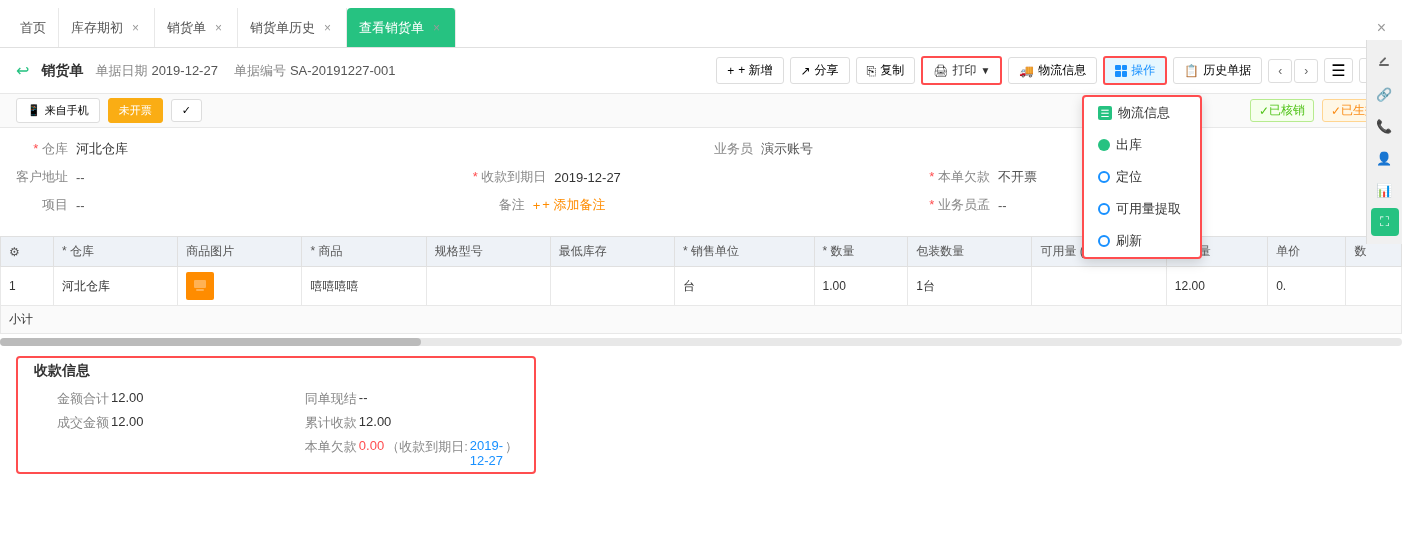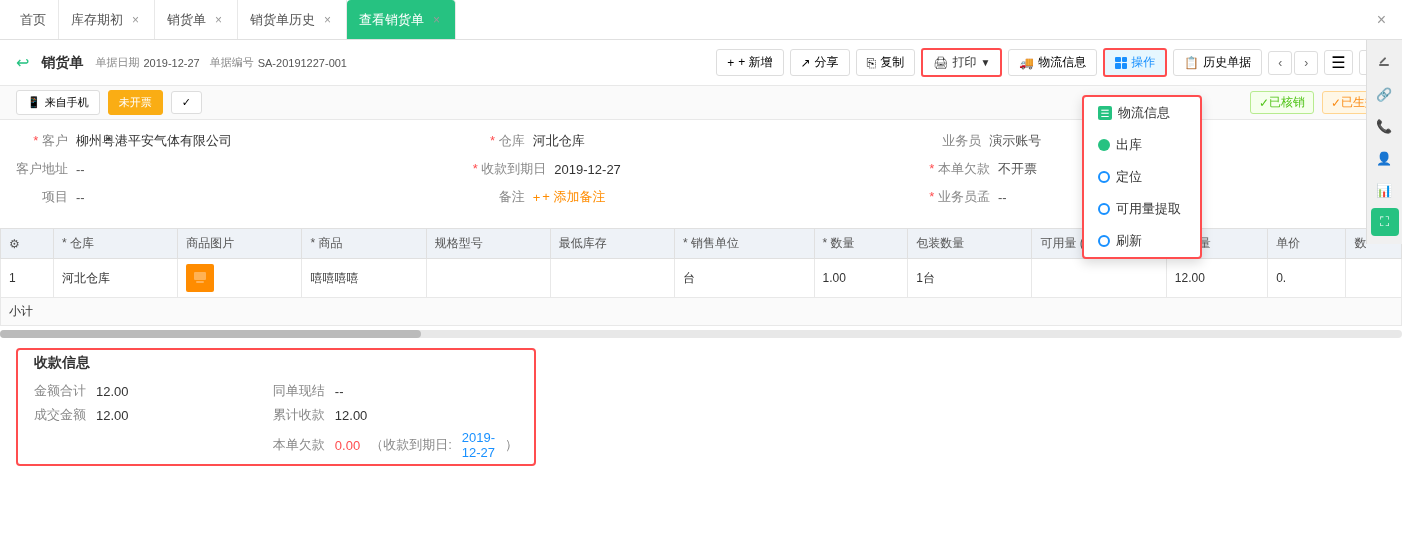--- a/index.html
+++ b/index.html
@@ -3,20 +3,21 @@
   <meta charset="utf-8">
   <style>
     * { box-sizing: border-box; margin: 0; padding: 0; }
     body { font-family: 'Microsoft YaHei', Arial, sans-serif; font-size: 13px; background: #f5f5f5; color: #333; overflow: hidden; }
 
     
     .tab-bar {
       display: flex; align-items: center; background: #fff;
       border-bottom: 1px solid #e0e0e0; height: 40px; padding: 0 8px;
       position: relative;
+      margin-top: 8px;
     }
     .tab-item {
       display: flex; align-items: center; padding: 0 12px; height: 100%;
       cursor: pointer; color: #555; border-right: 1px solid #e8e8e8;
       font-size: 13px; white-space: nowrap;
     }
     .tab-item .close-btn {
       margin-left: 6px; color: #999; font-size: 12px; cursor: pointer;
       padding: 1px 3px; border-radius: 2px;
     }
@@ -34,21 +35,21 @@
 
     
     .doc-header {
       display: flex; align-items: center; padding: 8px 16px;
       border-bottom: 1px solid #e8e8e8; background: #fff;
       justify-content: space-between;
     }
     .doc-title-area { display: flex; align-items: center; gap: 12px; }
     .doc-icon { color: #26c281; font-size: 16px; }
     .doc-type { font-weight: 600; font-size: 14px; color: #333; }
-    .doc-meta { display: flex; align-items: center; gap: 10px; color: #555; font-size: 11px; }
+    .doc-meta { display: flex; align-items: center; gap: 16px; color: #555; font-size: 13px; }
     .doc-meta-item { display: flex; align-items: center; gap: 4px; }
     .doc-meta-label { color: #888; }
 
     
     .action-bar {
       display: flex; align-items: center; gap: 6px; flex-wrap: nowrap;
     }
     .btn {
       display: inline-flex; align-items: center; gap: 4px;
       padding: 4px 10px; border-radius: 3px; cursor: pointer;
@@ -116,21 +117,21 @@
       color: #fff; font-size: 10px; border-radius: 2px;
     }
 
     
     .payment-box {
       border: 2px solid #ff4d4f; border-radius: 4px; margin: 10px 16px;
       padding: 4px 16px; background: #fff; max-width: 520px;
     }
     .payment-title { font-weight: 700; font-size: 14px; margin-bottom: 10px; }
     .payment-grid { display: grid; grid-template-columns: 1fr 1fr; gap: 6px 16px; }
-    .payment-item { display: flex; align-items: center; gap: 10px; }
+    .payment-item { display: flex; align-items: flex-start; gap: 2px; margin-left: 23px; }
     .payment-label { color: #888; white-space: nowrap; }
     .payment-value { color: #333; }
     .payment-value-red { color: #ff4d4f; }
     .payment-value-date { color: #1890ff; }
 
     
     .right-sidebar {
       position: absolute; right: 0; top: 40px; width: 36px;
       background: #f0f0f0; border-left: 1px solid #ddd;
       display: flex; flex-direction: column; align-items: center; padding: 8px 0; gap: 4px;
@@ -290,24 +291,20 @@
         <span>已核销</span>
       </span>
       <span class="badge badge-effect">
         <span>✓</span>
         <span>已生效</span>
       </span>
     </div>
 
     <div class="form-area">
       <div class="form-row">
-        <div class="form-field">
-          <span class="form-label required">客户</span>
-          <span class="form-value">柳州粤港平安气体有限公司</span>
-        </div>
         <div class="form-field">
           <span class="form-label required">仓库</span>
           <span class="form-value">河北仓库</span>
         </div>
         <div class="form-field">
           <span class="form-label">业务员</span>
           <span class="form-value-secondary">演示账号</span>
         </div>
       </div>
       <div class="form-row">

